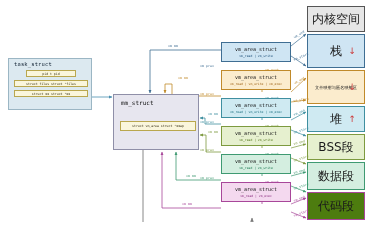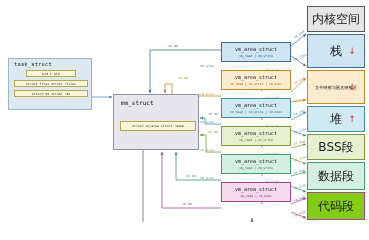--- a/index.html
+++ b/index.html
@@ -184,21 +184,21 @@
       <div class="mem" style="top: 106px; height: 26px; background: rgb(207, 234, 242); border: 1px solid rgb(63, 143, 160);">
         <span>堆</span>
         <div class="updown" style="color: rgb(204, 59, 59); right: 8px; top: 8px;">↑</div>
       </div>
       <div class="mem" style="top: 134px; height: 26px; background: rgb(230, 240, 207); border: 1px solid rgb(125, 154, 63);">
         <span>BSS段</span>
       </div>
       <div class="mem" style="top: 162px; height: 28px; background: rgb(212, 238, 224); border: 1px solid rgb(63, 154, 114);">
         <span>数据段</span>
       </div>
-      <div class="mem" style="top: 192px; height: 28px; background: #84cc16; border: 1px solid rgb(168, 71, 154);">
+      <div class="mem" style="top: 192px; height: 28px; background: #4d7c0f; border: 1px solid rgb(168, 71, 154);">
         <span>代码段</span>
       </div>
     </div>
 
   <div id="label-layer">
       <div class="wlab" style="left: 168px; top: 44px; color: rgb(63, 110, 147);">vm_mm</div>
       <div class="wlab" style="left: 178px; top: 76px; color: rgb(192, 138, 42);">vm_mm</div>
       <div class="wlab" style="left: 208px; top: 112px; color: rgb(63, 143, 160);">vm_mm</div>
       <div class="wlab" style="left: 208px; top: 130px; color: rgb(125, 154, 63);">vm_mm</div>
       <div class="wlab" style="left: 186px; top: 174px; color: rgb(63, 154, 114);">vm_mm</div>

